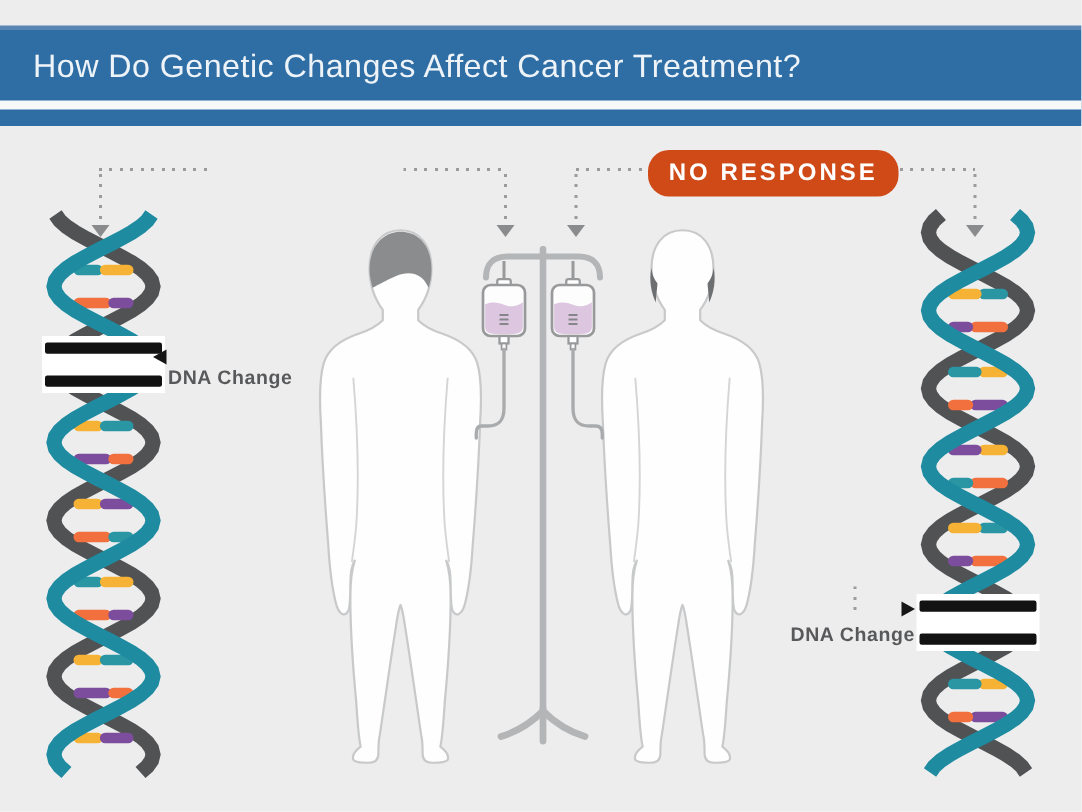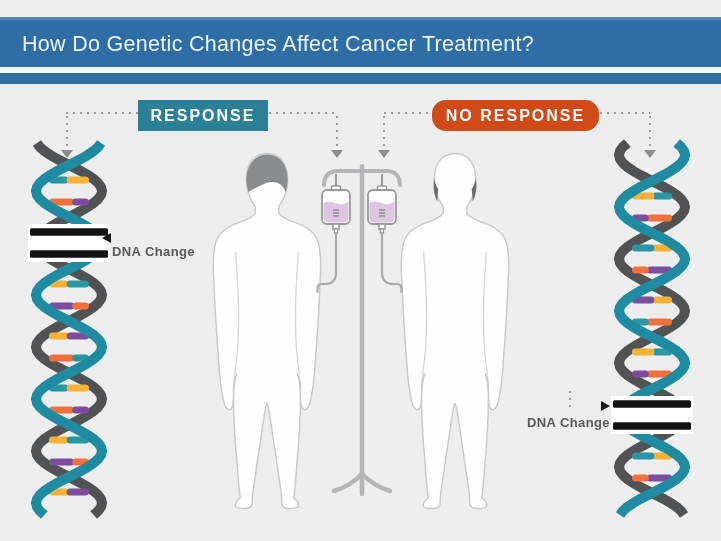--- a/index.html
+++ b/index.html
@@ -64,21 +64,20 @@
   <div class="dot-h" style="left:600px;width:50px"></div>
   <div class="dot-v" style="left:66px;top:116px;height:32px"></div>
   <div class="dot-v" style="left:336px;top:116px;height:32px"></div>
   <div class="dot-v" style="left:383px;top:116px;height:32px"></div>
   <div class="dot-v" style="left:649px;top:116px;height:32px"></div>
   <div class="arr-down" style="left:61px;top:150px"></div>
   <div class="arr-down" style="left:331px;top:150px"></div>
   <div class="arr-down" style="left:378px;top:150px"></div>
   <div class="arr-down" style="left:644px;top:150px"></div>
 
-  <div class="badge response">RESPONSE</div>
   <div class="badge noresponse">NO RESPONSE</div>
 
   <svg id="dna-left" style="left:22px;top:147px" width="94" height="366" viewBox="0 0 94 366">
       <path d="M15.0,-4 L17.8,0 L22.3,4 L28.3,8 L35.3,12 L43.0,16 L51.0,20 L58.7,24 L65.7,28 L71.7,32 L76.2,36 L79.0,40 L80.0,44 L79.0,48 L76.2,52 L71.7,56 L65.7,60 L58.7,64 L51.0,68 L43.0,72 L35.3,76 L28.3,80 L22.3,84 L17.8,88 L15.0,92 L14.0,96 L15.0,100 L17.8,104 L22.3,108 L28.3,112 L35.3,116 L43.0,120 L51.0,124 L58.7,128 L65.7,132 L71.7,136 L76.2,140 L79.0,144 L80.0,148 L79.0,152 L76.2,156 L71.7,160 L65.7,164 L58.7,168 L51.0,172 L43.0,176 L35.3,180 L28.3,184 L22.3,188 L17.8,192 L15.0,196 L14.0,200 L15.0,204 L17.8,208 L22.3,212 L28.3,216 L35.3,220 L43.0,224 L51.0,228 L58.7,232 L65.7,236 L71.7,240 L76.2,244 L79.0,248 L80.0,252 L79.0,256 L76.2,260 L71.7,264 L65.7,268 L58.7,272 L51.0,276 L43.0,280 L35.3,284 L28.3,288 L22.3,292 L17.8,296 L15.0,300 L14.0,304 L15.0,308 L17.8,312 L22.3,316 L28.3,320 L35.3,324 L43.0,328 L51.0,332 L58.7,336 L65.7,340 L71.7,344 L76.2,348 L79.0,352 L80.0,356 L79.0,360 L76.2,364 L71.7,368 " fill="none" stroke="#515254" stroke-width="10"></path>
       <rect x="27.0" y="29.5" width="19.6" height="7" rx="3.5" fill="#2a96a4"></rect>
       <rect x="44.6" y="29.5" width="22.4" height="7" rx="3.5" fill="#f6b234"></rect>
       <rect x="27.0" y="51.5" width="25.2" height="7" rx="3.5" fill="#f1703d"></rect>
       <rect x="50.2" y="51.5" width="16.8" height="7" rx="3.5" fill="#7d4d9d"></rect>
       <rect x="27.0" y="133.5" width="19.6" height="7" rx="3.5" fill="#f6b234"></rect>
       <rect x="44.6" y="133.5" width="22.4" height="7" rx="3.5" fill="#2a96a4"></rect>

